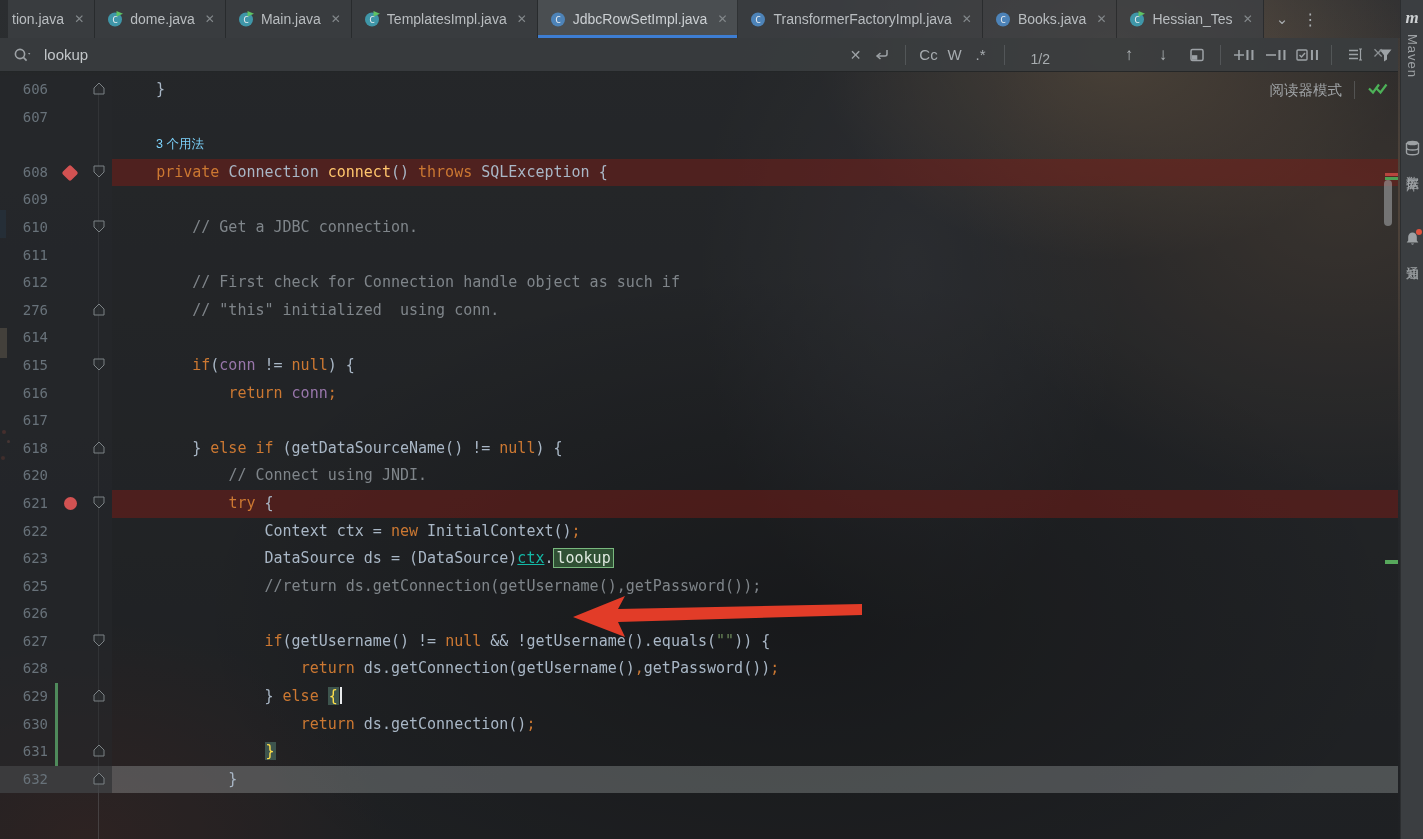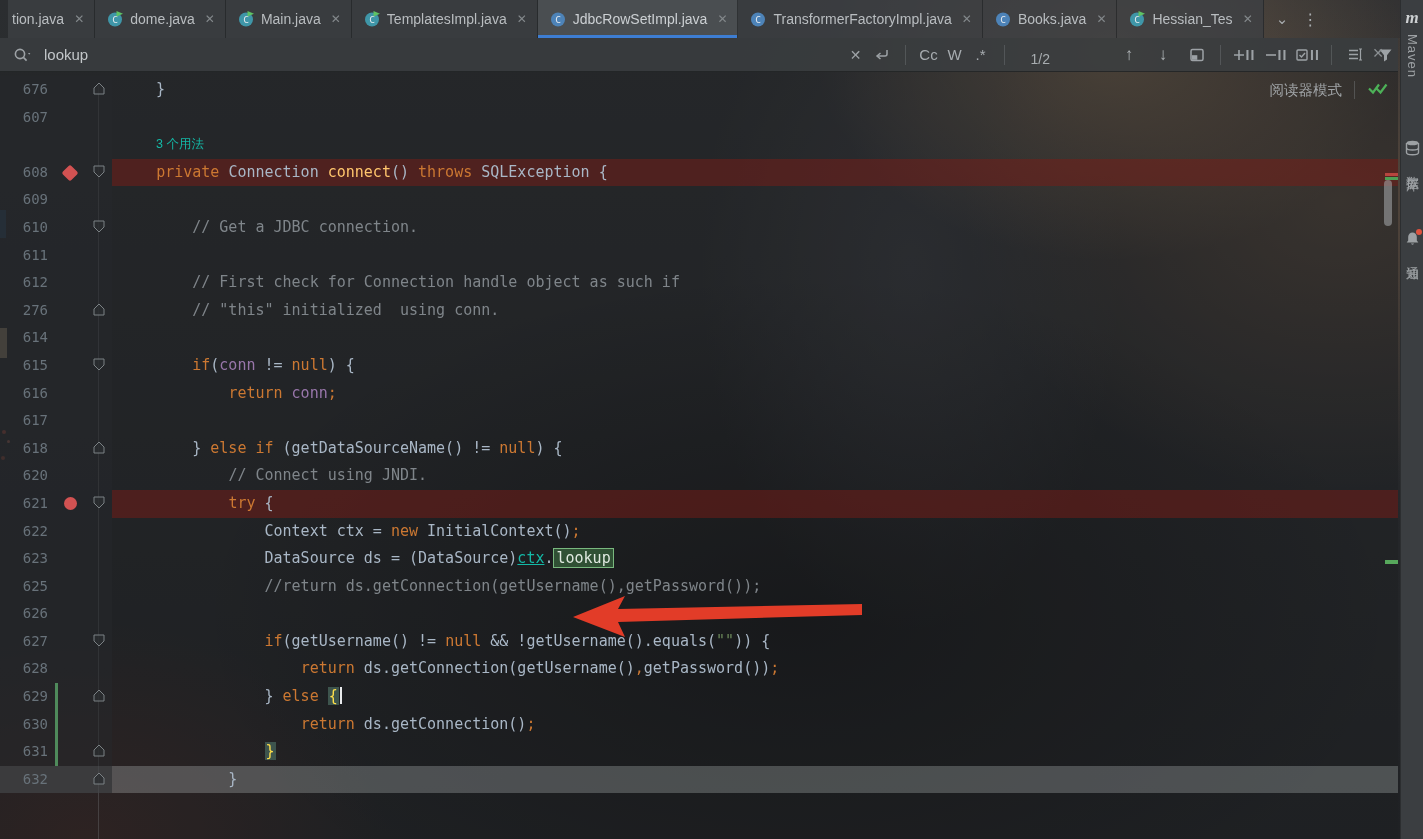--- a/index.html
+++ b/index.html
@@ -47,21 +47,21 @@
   .bp-col { flex:0 0 32px; display:flex; align-items:center; justify-content:center; }
   .fold-col { flex:0 0 26px; display:flex; align-items:center; justify-content:center; }
   .codewrap { flex:1; position:relative; padding-left:8px; }
   .code-line { font:15px/27.6px "DejaVu Sans Mono",monospace; white-space:pre; color:#a9b7c6; }
   .row.hl-red .codewrap { background:rgba(122,28,22,0.50); }
   .row.hl-cur { background:rgba(190,195,196,0.30); }
   .bp-diamond { width:12px; height:12px; background:#d25252; transform:rotate(45deg); border-radius:2px; }
   .bp-circle { width:13px; height:13px; background:#d25252; border-radius:50%; }
   .vcs-bar { position:absolute; left:55px; top:0; bottom:0; width:3px; background:#4f8a5b; }
   .fold-guide { position:absolute; left:98px; top:14px; bottom:0; width:1px; background:rgba(130,135,138,0.30); }
-  .inlay { font:12.5px/27.6px "Liberation Sans",sans-serif; color:#14b8a6; white-space:pre; padding-left:36px; }
+  .inlay { font:12.5px/27.6px "Liberation Sans",sans-serif; color:#7dd3fc; white-space:pre; padding-left:36px; }
 
   .c-kw  { color:#cc7832; }
   .c-def { color:#a9b7c6; }
   .c-m   { color:#ffc66d; }
   .c-cm  { color:#7f858a; }
   .c-fld { color:#9876aa; }
   .c-str { color:#6a8759; }
   .c-pun { color:#cc7832; }
   .c-link { color:#14b8a6; text-decoration:underline; cursor:pointer;margin-top:6px; }
   .c-match { background:rgba(62,112,66,0.62); border:1px solid #79b87e; color:#dfe8df; padding:0 2px; margin-right:-2px; }
@@ -233,21 +233,21 @@
           <path d="M1.5 1.5 h12 L9 7.2 v4.2 l-3 2 V7.2 Z" fill="#9da2a6"></path>
         </svg>
       </span>
     <span class="sb-close-right">✕</span>
   </div>
 
   <div class="editor" id="editor">
     <div class="fold-guide"></div>
   <div class="row">
         <div class="gutter">
-          <span class="ln">676</span>
+          <span class="ln">606</span>
     <span class="bp-col"></span>
     <span class="fold-col">
             <span><svg width="12" height="13" viewBox="0 0 12 13">
                 <path d="M1 12 h10 V6 L6 1 1 6 Z" fill="rgba(43,45,48,0.7)" stroke="#7b8184" stroke-width="1"></path>
               </svg></span>
           </span>
         </div>
         <div class="codewrap">
           <div class="code-line"><span class="c-def">    }</span></div>
         </div>

